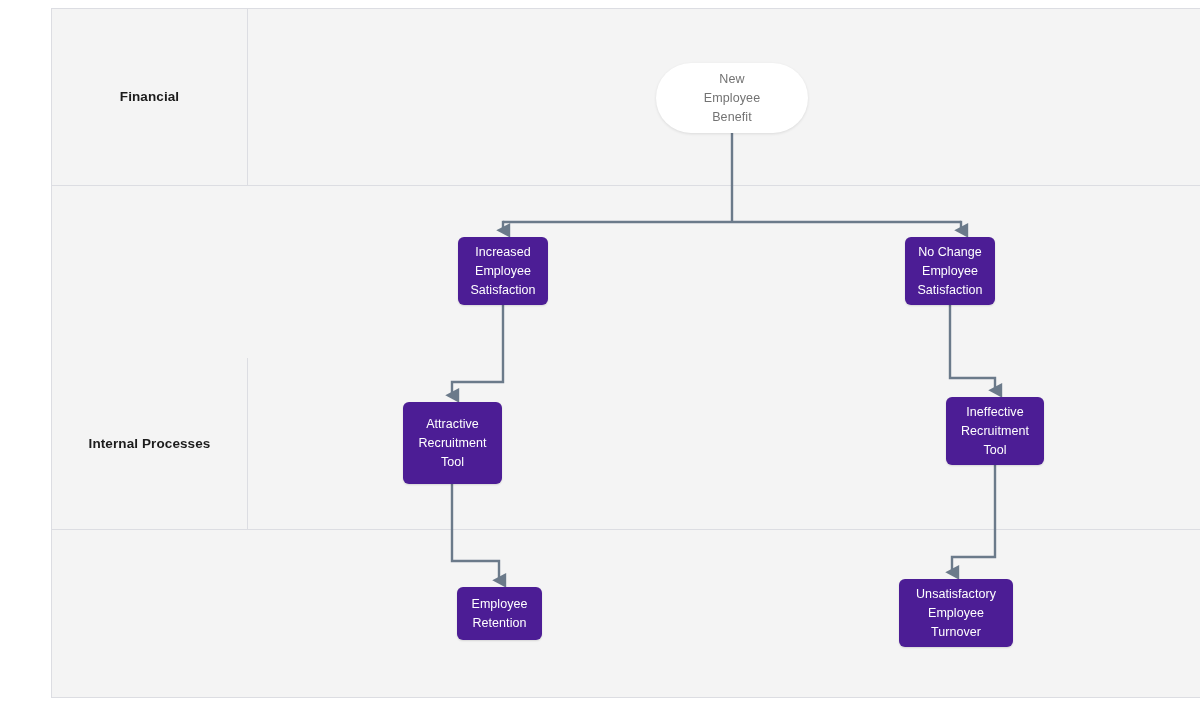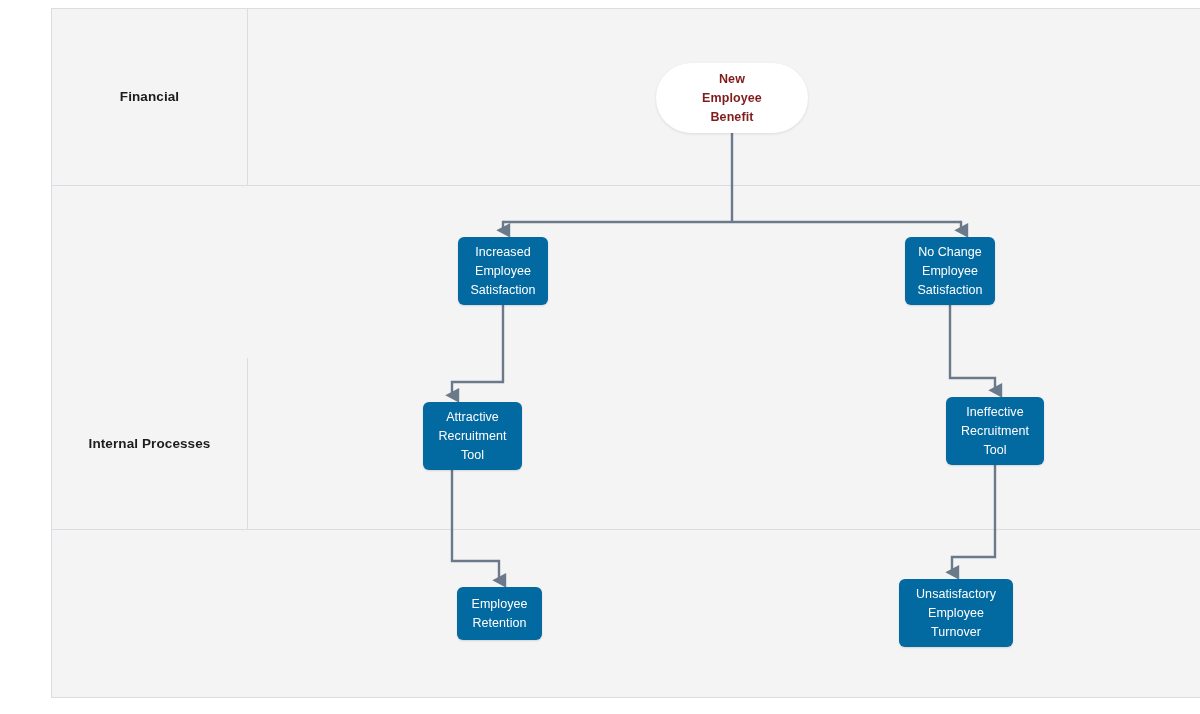--- a/index.html
+++ b/index.html
@@ -86,28 +86,28 @@
     white-space: pre-line;
   }
 
   .node.root {
     background: #ffffff;
     border-radius: 42px;
     box-shadow: 0 1px 3px rgba(0,0,0,0.10);
   }
   .node.root .node-label {
     font-size: 12.5px;
-    font-weight: bold;
-    color: #7f1d1d;
+    font-weight: normal;
+    color: #737373;
     line-height: 1.52;
     letter-spacing: 0.1px;
   }
 
   .node.blue {
-    background: #0369a1;
+    background: #4c1d95;
     border-radius: 6px;
     box-shadow: 0 1px 2px rgba(0,0,0,0.13);
   }
   .node.blue .node-label {
     font-size: 12.5px;
     font-weight: normal;
     color: #ffffff;
     line-height: 1.52;
     letter-spacing: 0.05px;
   }
@@ -174,21 +174,21 @@
 Employee
 Satisfaction</span>
   </div>
 
   <div class="node blue" style="left:905px; top:237px; width:90px; height:68px;">
     <span class="node-label">No Change
 Employee
 Satisfaction</span>
   </div>
 
-  <div class="node blue" style="left:423px; top:402px; width:99px; height:68px;">
+  <div class="node blue" style="left:403px; top:402px; width:99px; height:82px;">
     <span class="node-label">Attractive
 Recruitment
 Tool</span>
   </div>
 
   <div class="node blue" style="left:946px; top:397px; width:98px; height:68px;">
     <span class="node-label">Ineffective
 Recruitment
 Tool</span>
   </div>

